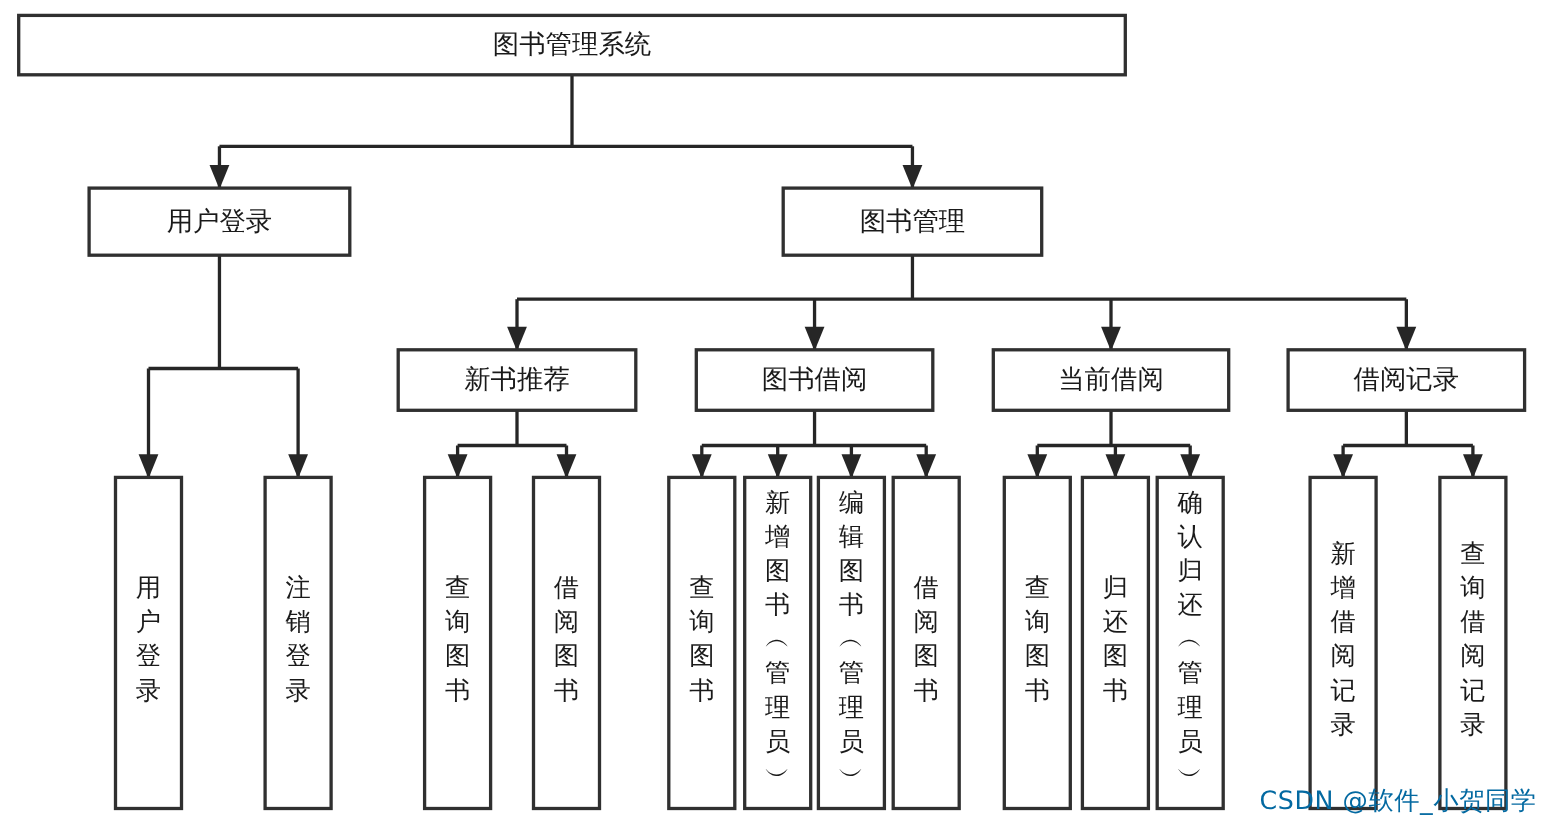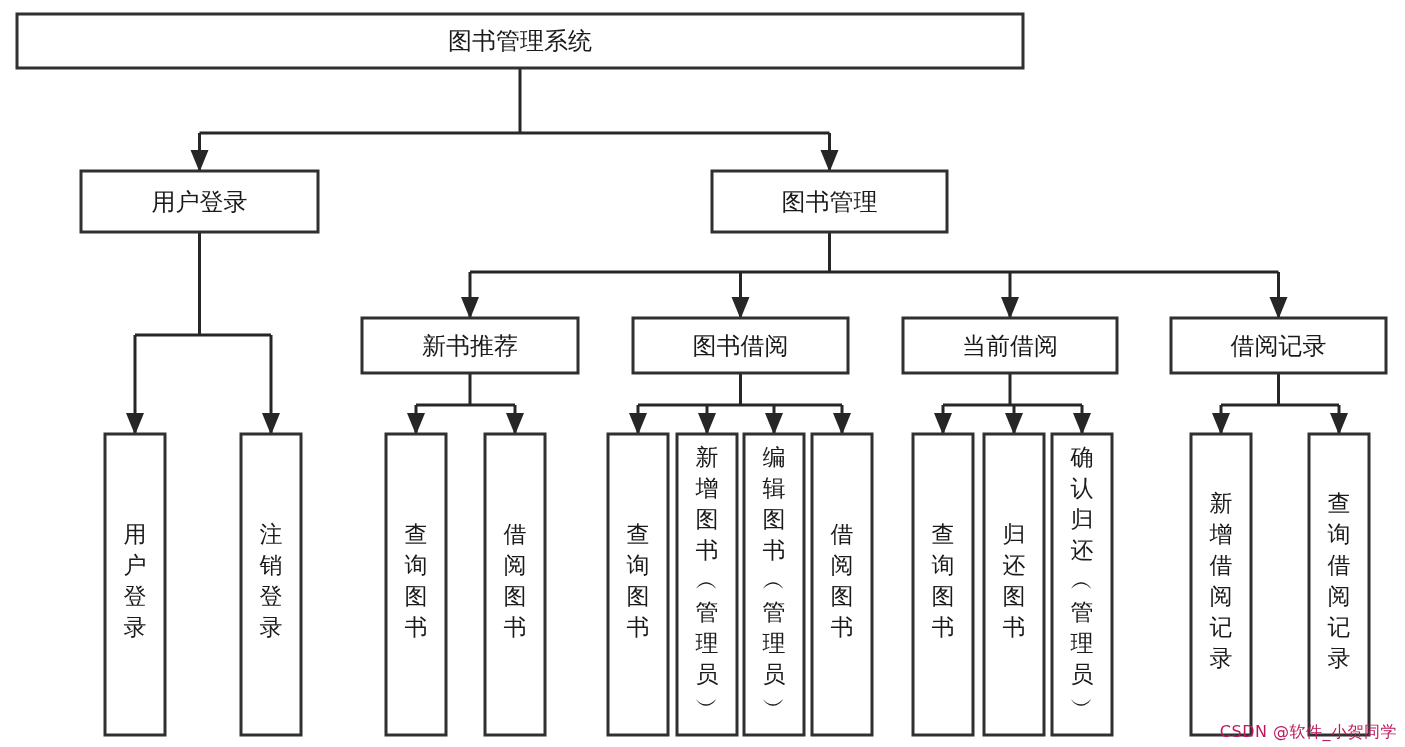--- a/index.html
+++ b/index.html
@@ -46,22 +46,22 @@
     fill: #1a1a1a;
     font-family: "DejaVu Sans", "Liberation Sans", sans-serif;
     font-size: 23px;
     text-anchor: middle;
   }
   .watermark {
     position: absolute;
     right: 8px;
     bottom: 4px;
     font-family: "DejaVu Sans", "Liberation Sans", sans-serif;
-    font-size: 16px;
-    color: #be185d;
+    font-size: 23px;
+    color: #0369a1;
     letter-spacing: 0.5px;
     white-space: nowrap;
     pointer-events: none;
   }
 </style>
 </head>
 <body>
 
 <svg id="diagram" viewBox="0 0 1405 747" xmlns="http://www.w3.org/2000/svg">
   <g id="edges-layer">

